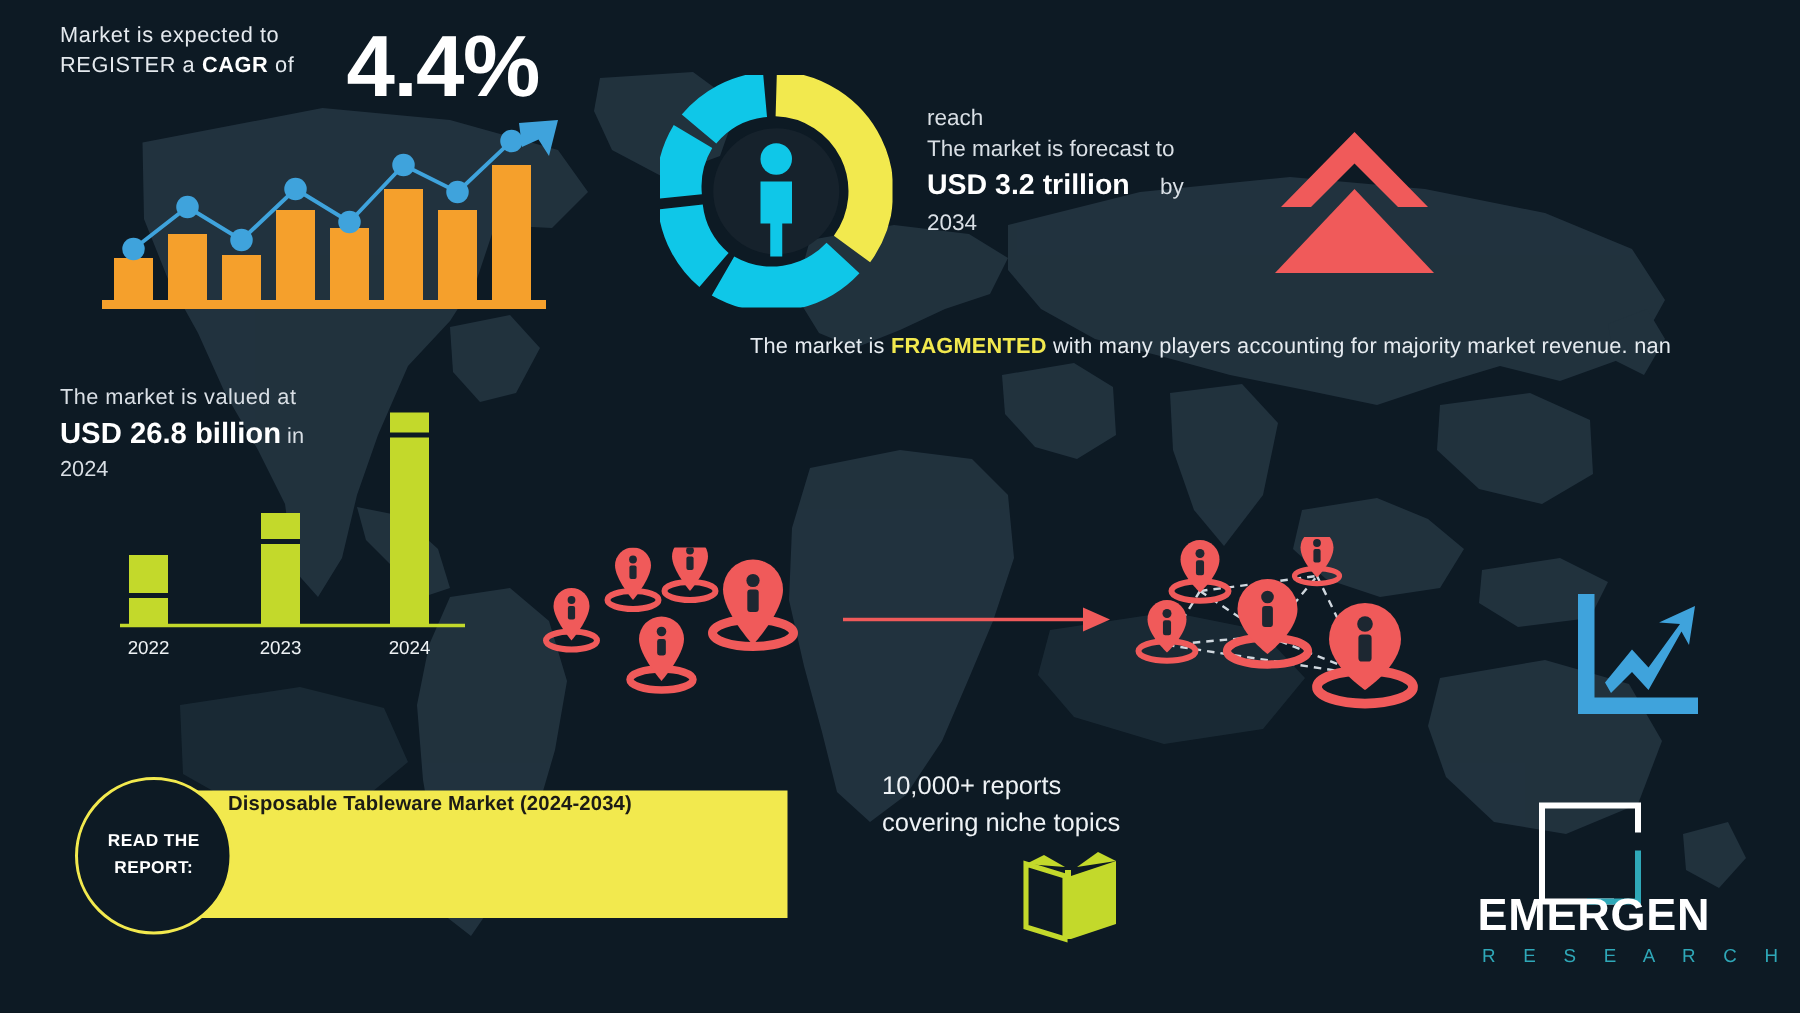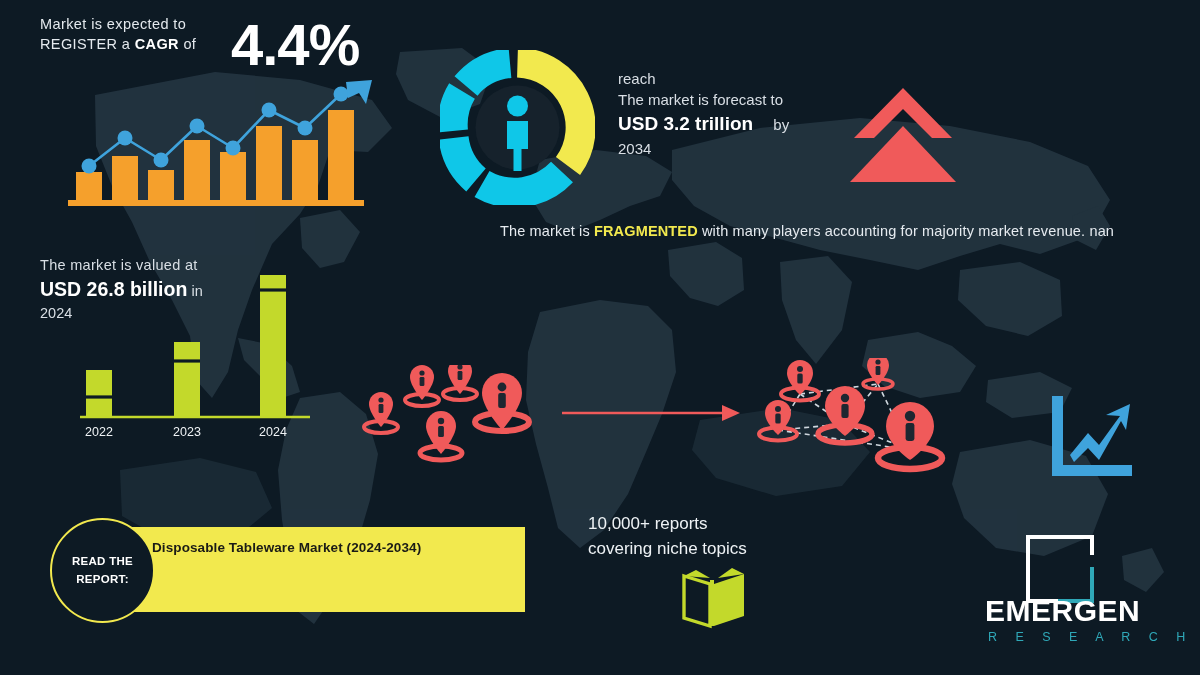--- a/index.html
+++ b/index.html
@@ -49,21 +49,21 @@
   #green-chart{left:70px;top:275px;width:250px;height:170px;}
 
   
   #pins-left{left:350px;top:365px;width:200px;height:105px;}
   #flow-arrow{left:560px;top:400px;width:180px;height:26px;}
   #pins-right{left:750px;top:358px;width:215px;height:122px;}
   #blue-growth{left:1044px;top:392px;width:92px;height:92px;}
 
   
   #cta-bar{left:110px;top:527px;width:415px;height:85px;background:#f2e94e;}
-  #cta-label{left:152px;top:540px;font-size:13.5px;font-weight:bold;color:#1b1b16;letter-spacing:.1px;}
+  #cta-label{left:152px;top:528px;font-size:13.5px;font-weight:bold;color:#1b1b16;letter-spacing:.1px;}
   #cta-circle{left:50px;top:518px;width:105px;height:105px;border-radius:50%;
     background:#0d1a24;border:2.5px solid #f2e94e;display:flex;align-items:center;
     justify-content:flex-end;text-align:center;}
   #cta-circle span{font-size:11.5px;font-weight:bold;color:#fff;line-height:1.5;letter-spacing:.3px;}
 
   
   #reports{left:588px;top:512px;width:250px;line-height:1.45;}
   #reports .r1{font-size:17px;color:#eef2f5;}
   #reports .r2{font-size:17px;color:#eef2f5;}
   #book{left:680px;top:568px;width:68px;height:62px;}

